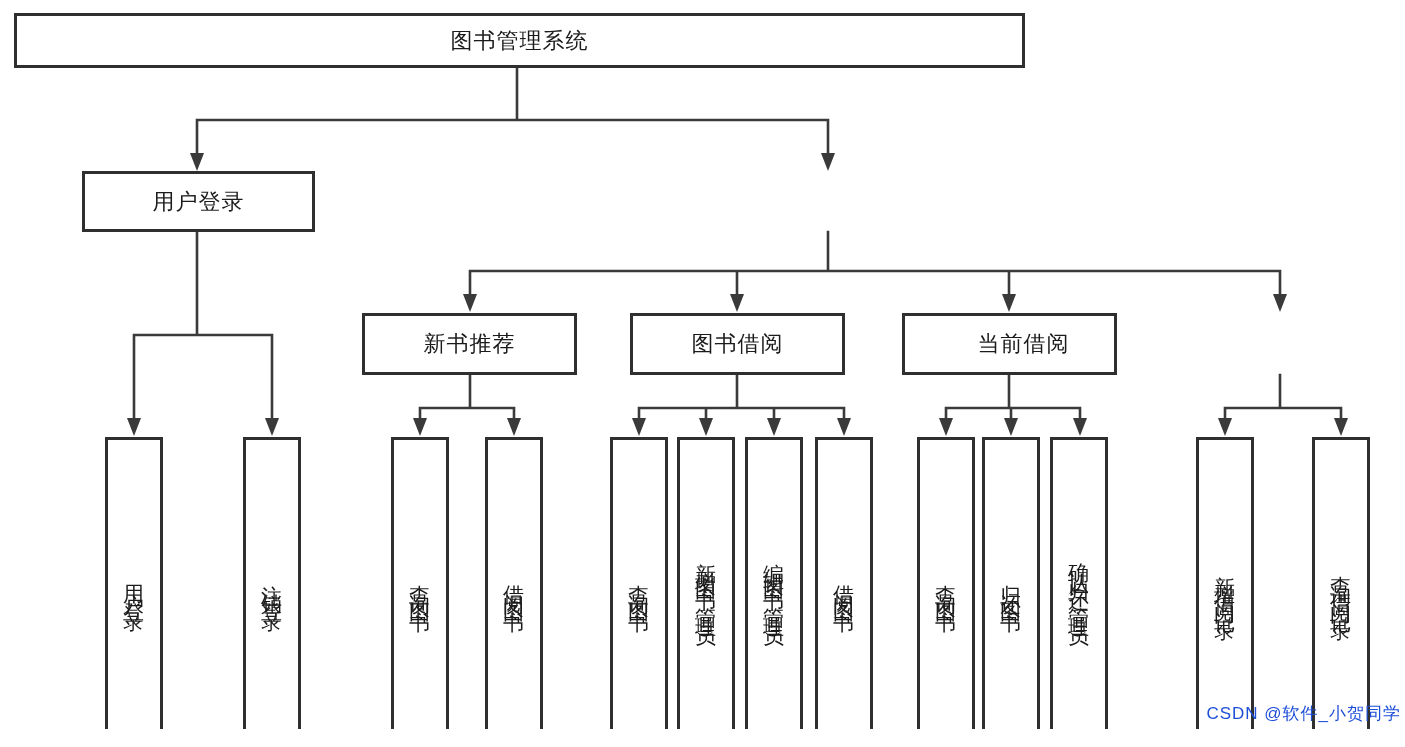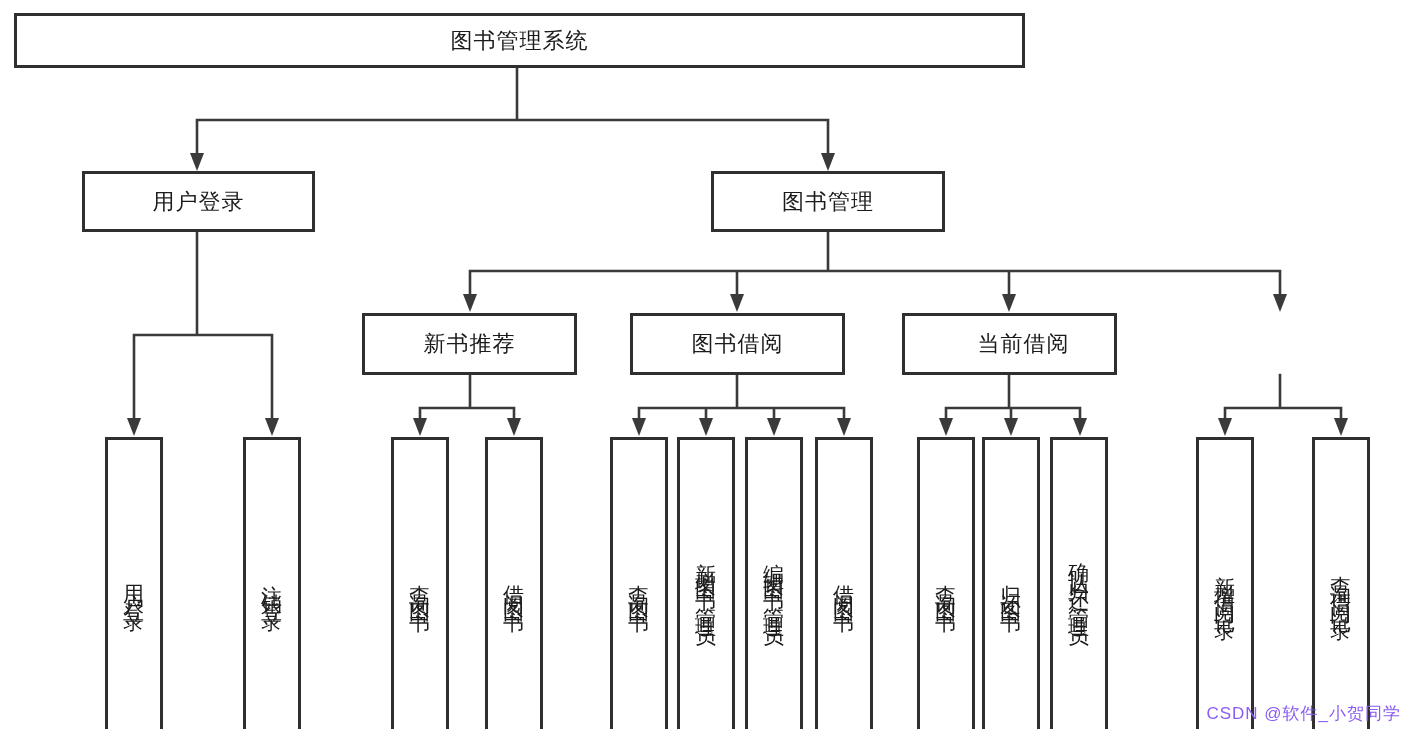--- a/index.html
+++ b/index.html
@@ -39,21 +39,21 @@
   .n-current{left:902px;padding-left:28px;}
   .n-records{left:1172px;}
   .leaf{top:437px;width:58px;height:298px;}
   .lf-1{left:105px;}  .lf-2{left:243px;}
   .lf-3{left:391px;}  .lf-4{left:485px;}
   .lf-5{left:610px;}  .lf-6{left:677px;}  .lf-7{left:745px;}  .lf-8{left:815px;}
   .lf-9{left:917px;}  .lf-10{left:982px;} .lf-11{left:1050px;}
   .lf-12{left:1196px;}.lf-13{left:1312px;}
   .watermark{
     position:absolute;right:4px;bottom:4px;
-    font-size:17px;color:#8b5cf6;letter-spacing:1px;
+    font-size:17px;color:#1d4ed8;letter-spacing:1px;
     white-space:nowrap;
   }
 </style>
 </head>
 <body>
 
 <div class="canvas">
 
   <svg class="connectors" viewBox="0 0 1405 747" xmlns="http://www.w3.org/2000/svg">
     <g stroke="#3a3a3a" stroke-width="2.6" fill="none" stroke-linecap="square">
@@ -91,21 +91,20 @@
       <polygon points="1004,418 1018,418 1011,436"></polygon>
       <polygon points="1073,418 1087,418 1080,436"></polygon>
       <polygon points="1218,418 1232,418 1225,436"></polygon>
       <polygon points="1334,418 1348,418 1341,436"></polygon>
     </g>
   </svg>
 
   <div class="box hbox n-root">图书管理系统</div>
 
   <div class="box hbox n-userlogin">用户登录</div>
-  <div class="box hbox n-bookmgmt">图书管理</div>
 
   <div class="box hbox n-l3 n-borrow">图书借阅</div>
   <div class="box hbox n-l3 n-newbooks">新书推荐</div>
   <div class="box hbox n-l3 n-current">当前借阅</div>
 
   <div class="box vbox leaf lf-1">
     <span class="vtext">用户登录</span>
   </div>
   <div class="box vbox leaf lf-2">
     <span class="vtext">注销登录</span>

